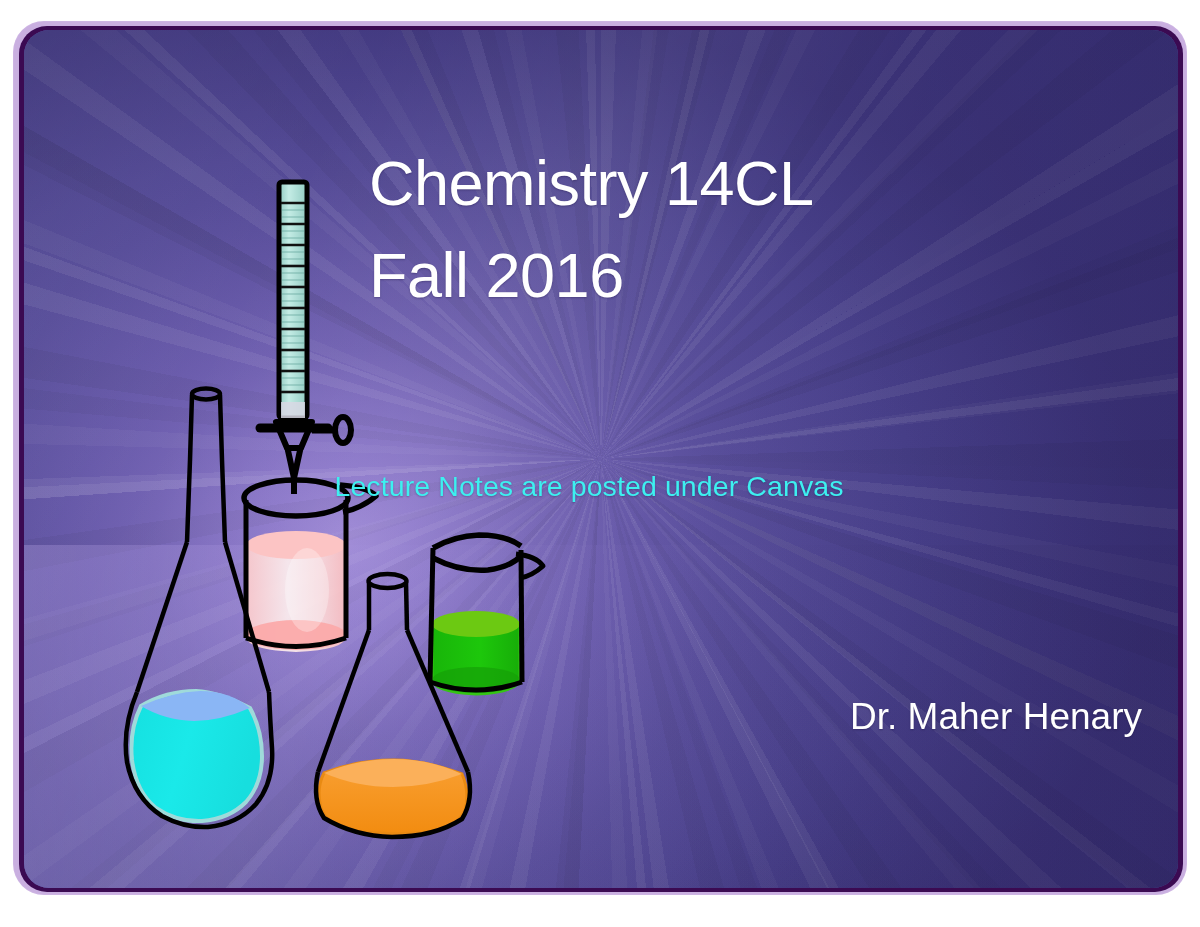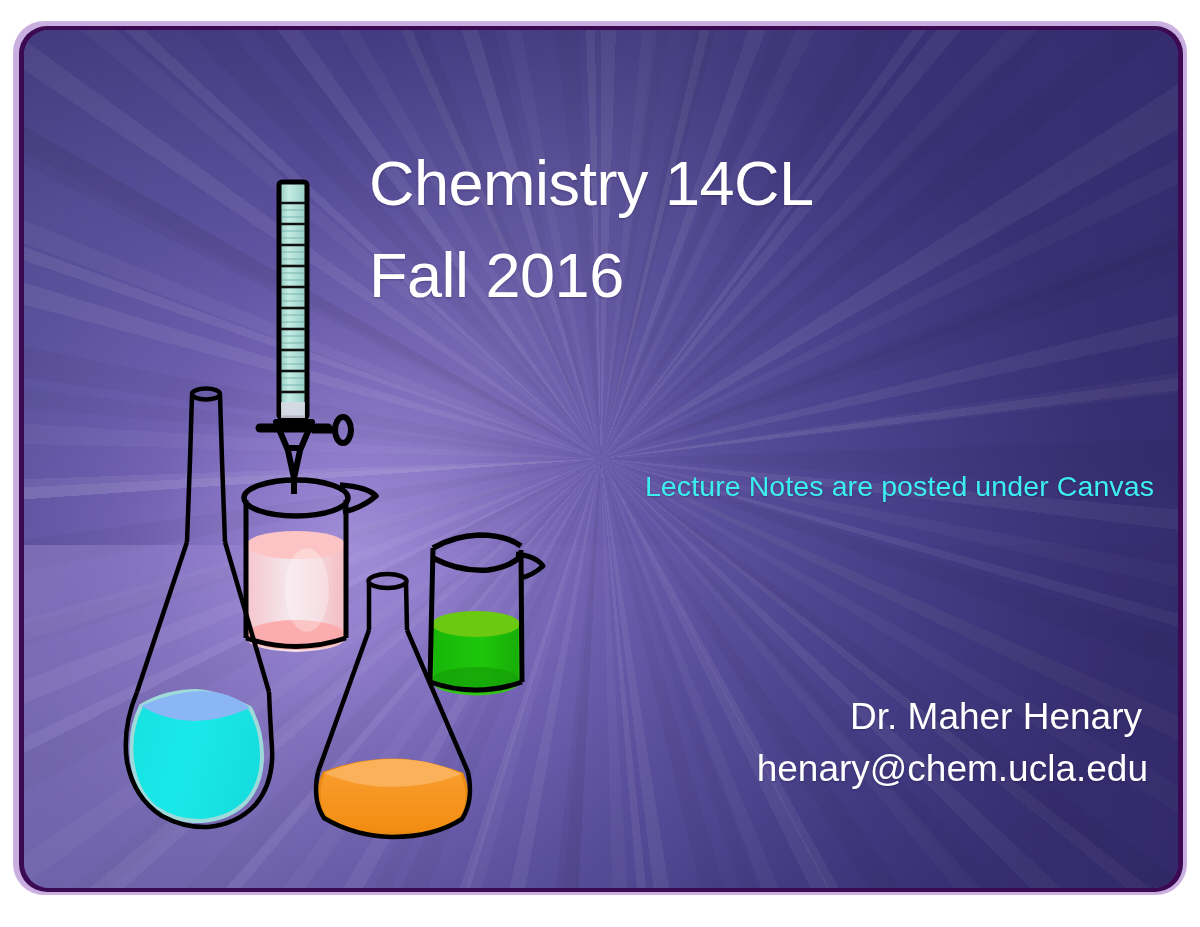--- a/index.html
+++ b/index.html
@@ -142,21 +142,21 @@
     letter-spacing: -0.5px;
     text-shadow: 0 1px 2px rgba(20,10,50,0.30);
   }
   .title-line { display: block; white-space: nowrap; }
 
   .subtitle-text {
     position: absolute;
     left: 0;
     top: 440px;
     width: 1130px;
-    text-align: right;
+    text-align: center;
     color: #3df0f0;
     font-size: 28.5px;
     letter-spacing: 0.1px;
     text-shadow: 0 1px 2px rgba(20,10,50,0.28);
   }
 
   .author-block {
     position: absolute;
     left: 0;
     top: 664px;
@@ -378,17 +378,16 @@
 
     <div class="title-block">
       <span class="title-line">Chemistry 14CL</span>
       <span class="title-line">Fall 2016</span>
     </div>
 
     <div class="subtitle-text">Lecture Notes are posted under Canvas</div>
 
     <div class="author-block">
       <span class="author-name">Dr. Maher Henary</span>
-      <span class="author-email">henary@chem.ucla.edu</span>
     </div>
 
   </div>
 </div>
 
 </body></html>

